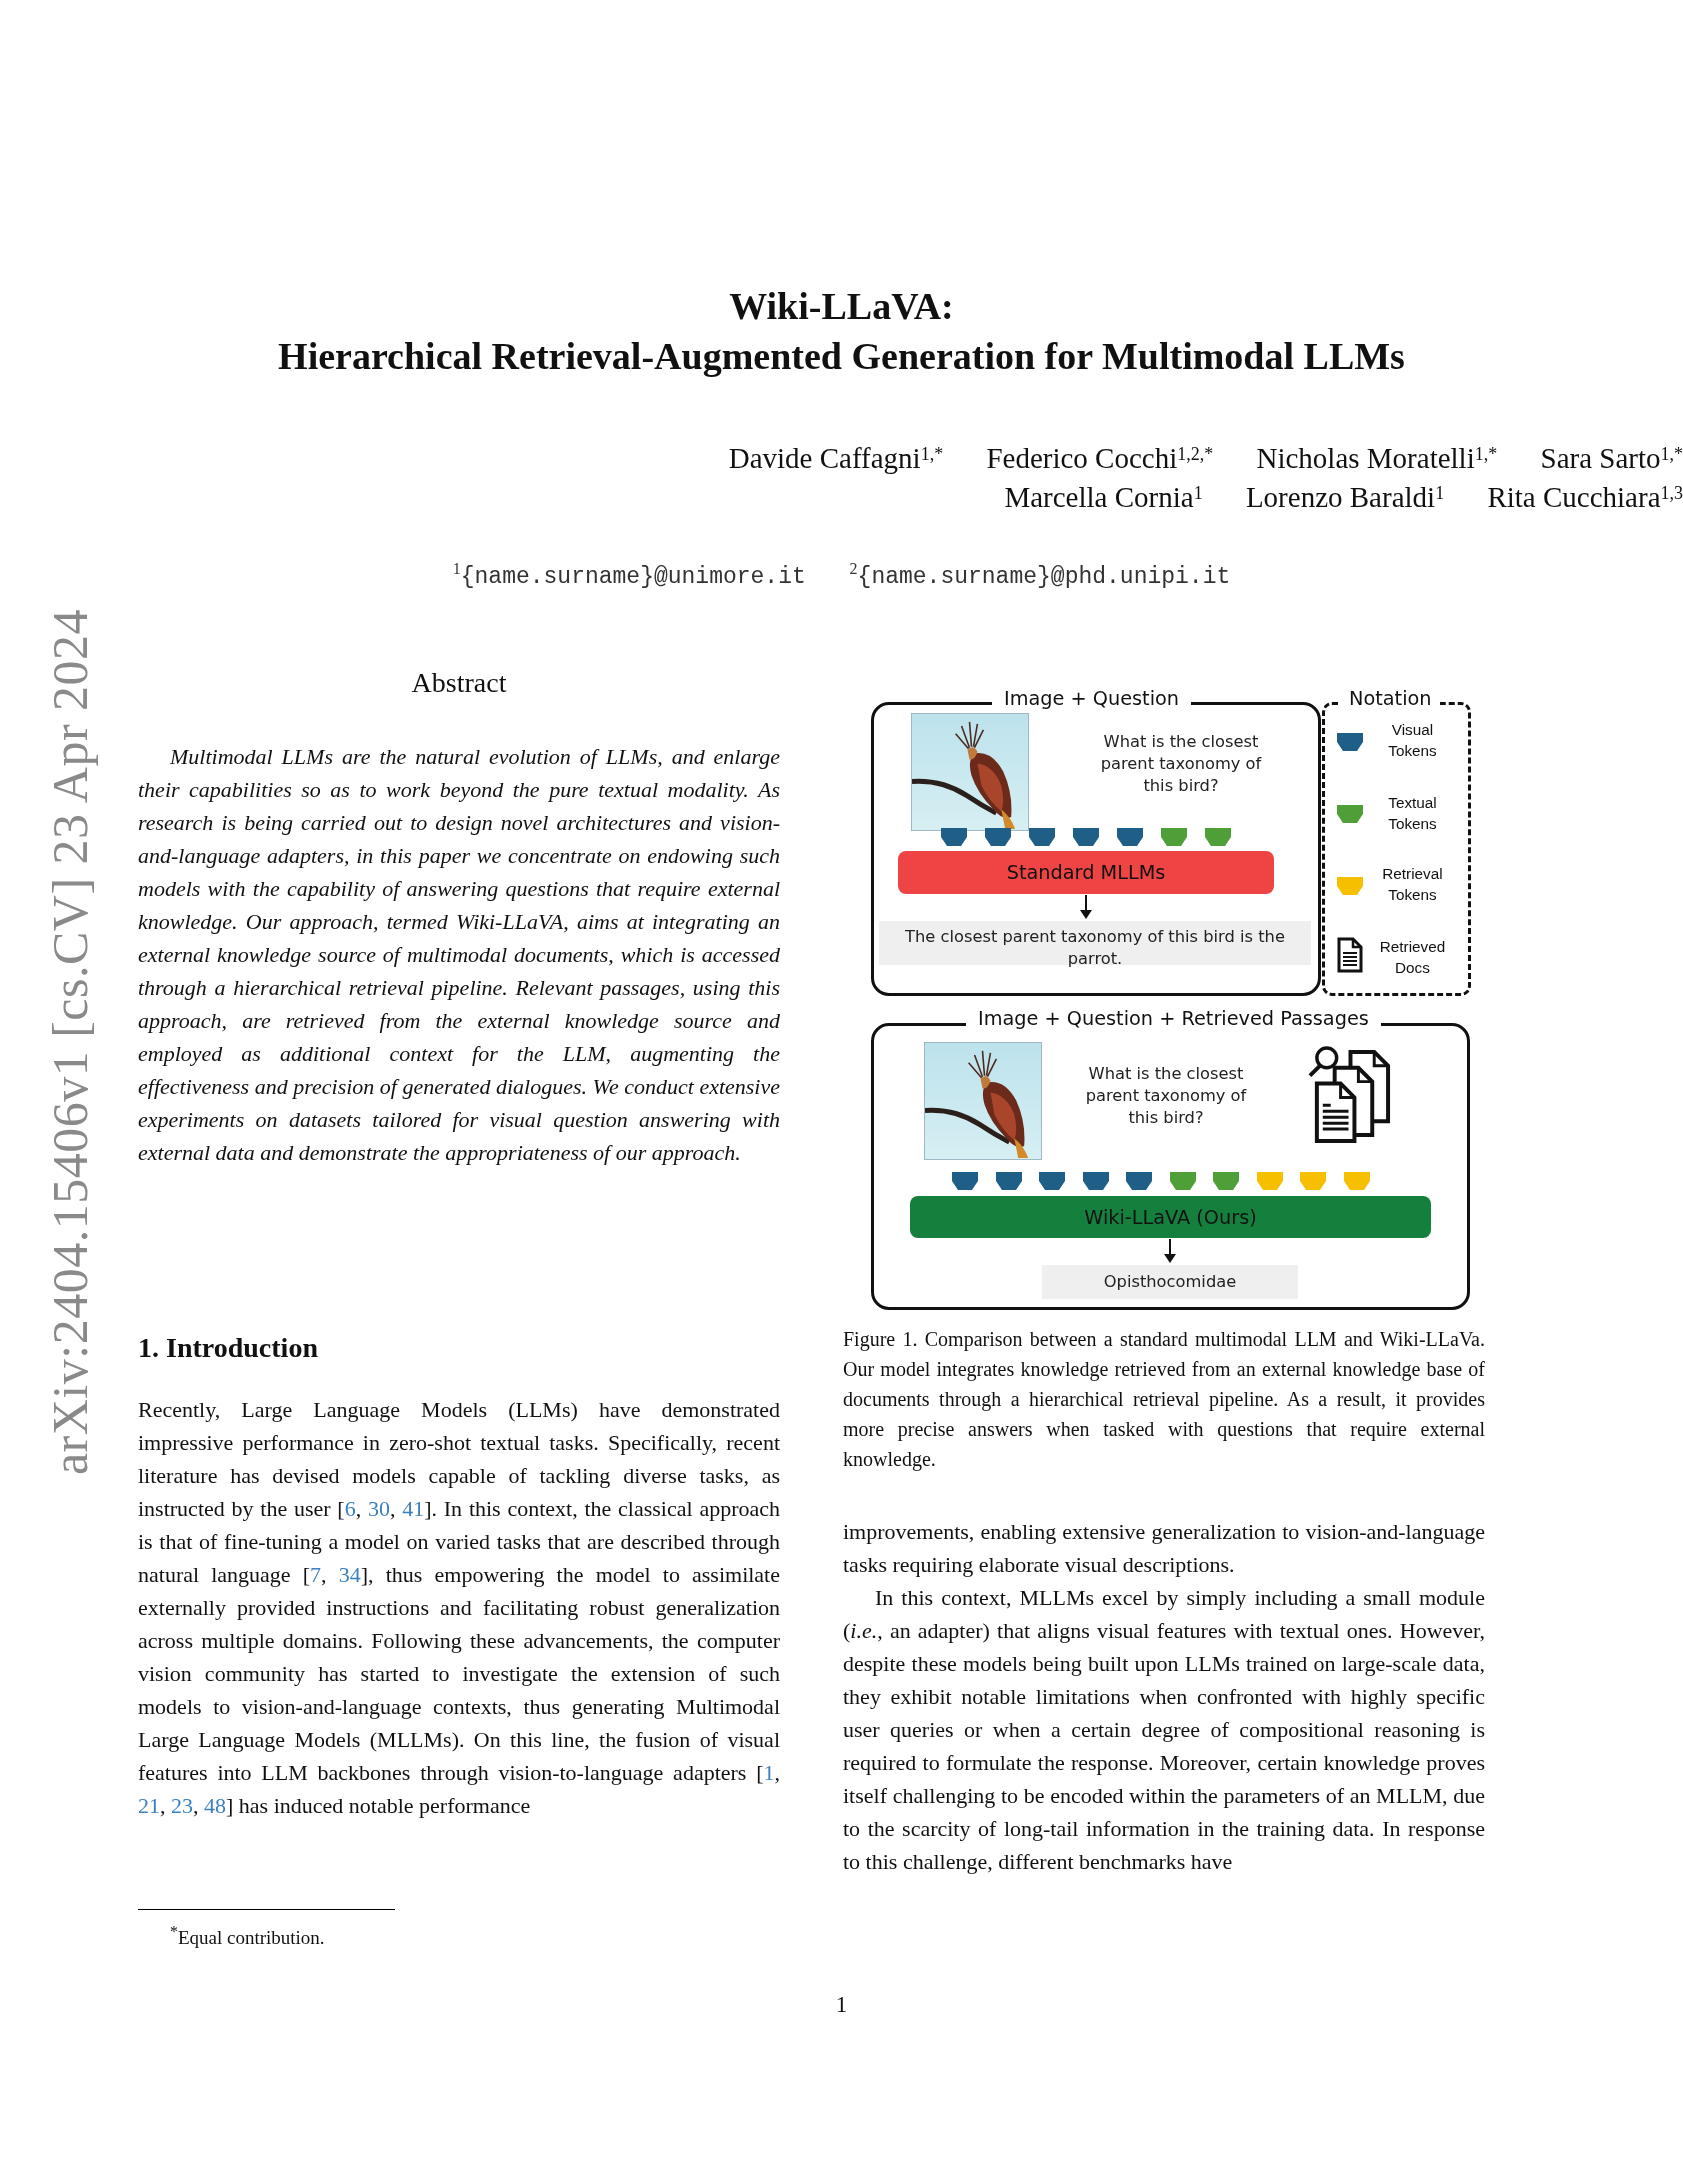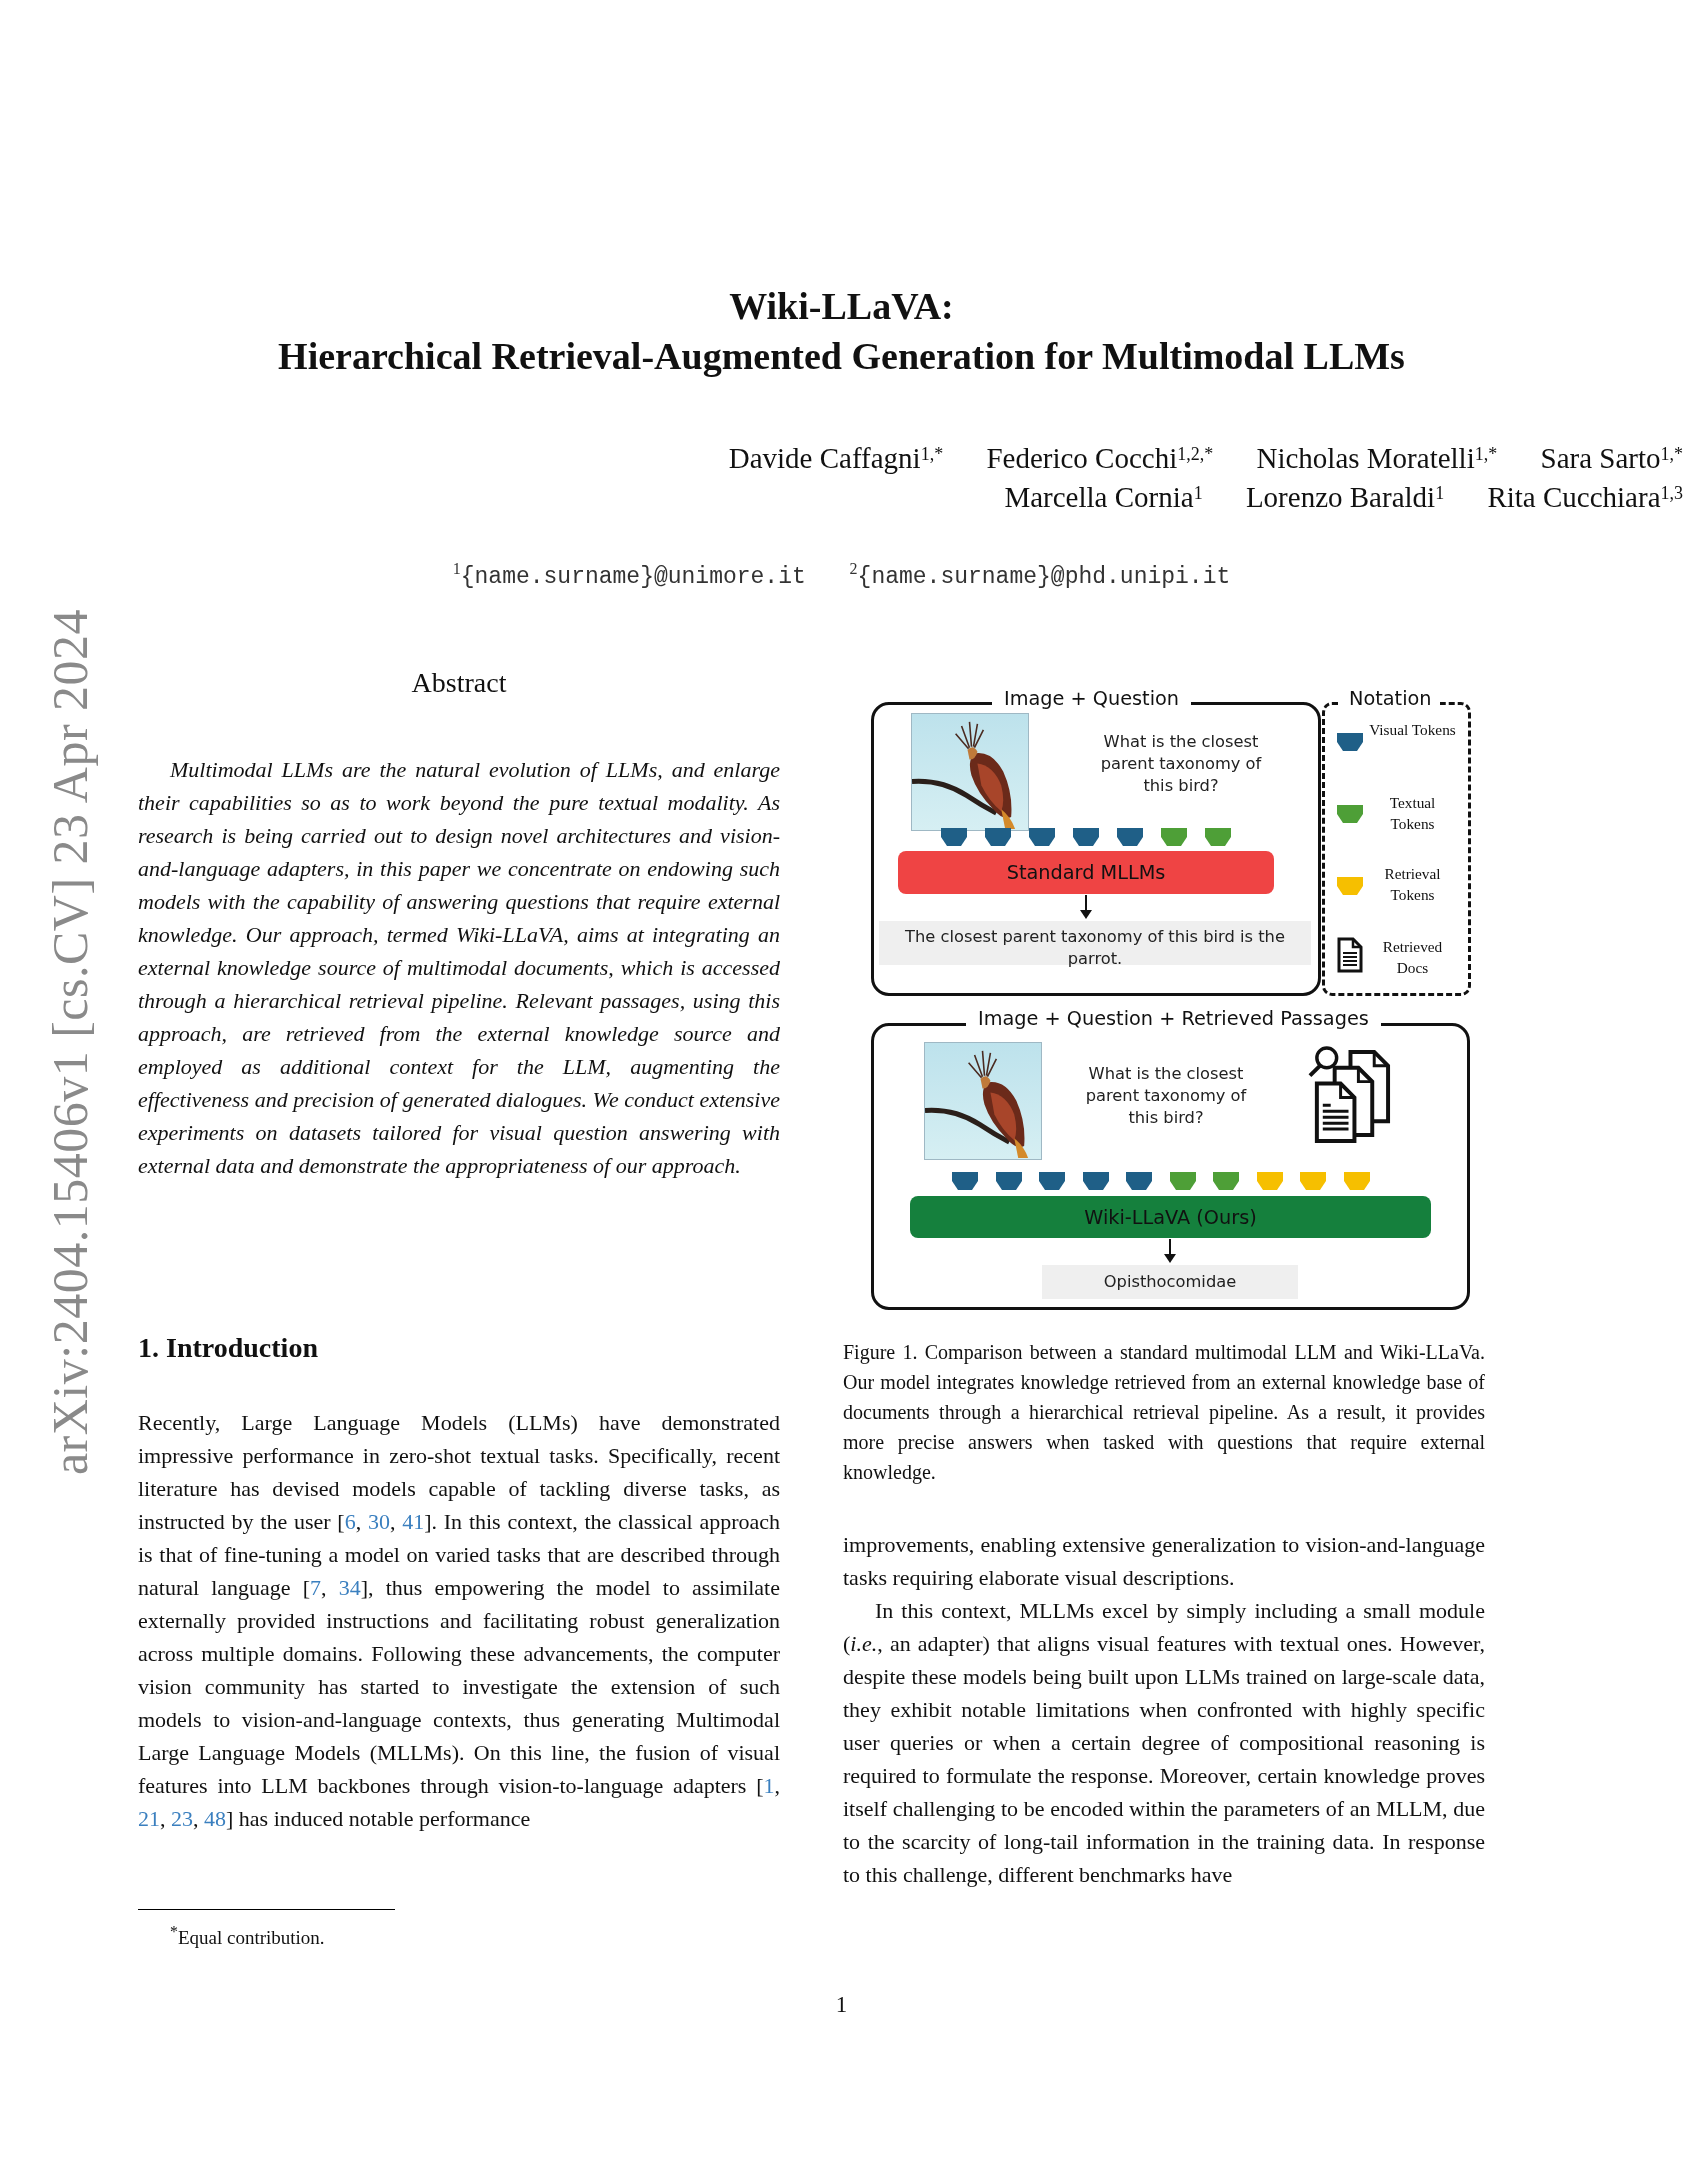--- a/index.html
+++ b/index.html
@@ -6,21 +6,21 @@
   body { width:1683px; height:2178px; position:relative; overflow:hidden; font-family:"Liberation Serif", serif; color:#111; }
   .abs { position:absolute; }
   .title { left:0; width:1683px; text-align:center; font-weight:bold; font-size:38px; line-height:50px; top:281px; }
   .authors { left:0; width:1683px; text-align:right; font-size:29px; line-height:39px; top:439px; }
   .authors sup { font-size:18px; vertical-align:top; position:relative; top:-4px; }
   .authors .gap { display:inline-block; width:36px; }
   .email { left:0; width:1683px; text-align:center; font-family:"Liberation Mono", monospace; font-size:23px; top:560px; color:#333; }
   .email sup { font-family:"Liberation Serif", serif; font-size:16px; }
   .sidebar { left:44px; top:564px; width:51px; height:955px; }
   .sidebar span { position:absolute; left:50%; top:50%; transform:translate(-50%,-50%) rotate(-90deg); white-space:nowrap; font-family:"Liberation Serif", serif; font-size:50px; color:#8a8a8a; letter-spacing:0.5px; }
-  .col { width:642px; font-size:22px; line-height:33px; text-align:justify;margin-top:13px; }
+  .col { width:642px; font-size:22px; line-height:33px; text-align:justify; }
   .col p { margin:0; }
   .left { left:138px; }
   .right { left:843px; }
   .abstract-h { left:138px; width:642px; text-align:center; font-weight:normal; font-size:28px; top:667px; }
   .abstract { top:740px; font-style:italic; }
   .abstract p { text-indent:32px; }
   .intro-h { left:138px; top:1332px; font-weight:bold; font-size:28px; }
   .intro { top:1393px; }
   .cite { color:#3a7fbf; }
   .foot-rule { left:138px; top:1909px; width:257px; height:1px; background:#000; }
@@ -33,21 +33,21 @@
   .fig-box { border:3px solid #111; border-radius:18px; box-sizing:border-box; }
   .fig-box.dashed { border-style:dashed; border-radius:10px; }
   .fig-label { background:#fff; padding:0 12px; font-family:"DejaVu Sans", sans-serif; font-size:19.3px; color:#111; white-space:nowrap; }
   .bird { border:1px solid #9fb8c4; background:linear-gradient(180deg,#bde2ec 0%,#d6eff3 100%); overflow:hidden; }
   .question { font-family:"DejaVu Sans", sans-serif; font-size:16.3px; line-height:22px; text-align:center; color:#222; }
   .token { width:26px; height:18px; }
   .bar { border-radius:8px; display:flex; align-items:center; justify-content:center; font-family:"DejaVu Sans", sans-serif; color:#111; }
   .out { background:#efefef; font-family:"DejaVu Sans", sans-serif; color:#222; text-align:center; }
   .arrow { width:2px; background:#111; }
   .arrow::after { content:""; position:absolute; left:-5px; bottom:-2px; border-left:6px solid transparent; border-right:6px solid transparent; border-top:9px solid #111; }
-  .note-lbl { font-family:Liberation Serif, serif; font-size:15.3px; line-height:21px; text-align:center; width:89px; color:#111; }
+  .note-lbl { font-family:Liberation Sans, sans-serif; font-size:15.3px; line-height:21px; text-align:center; width:89px; color:#111; }
 </style>
 </head>
 <body>
 
 <div class="abs sidebar">
   <span>arXiv:2404.15406v1  [cs.CV]  23 Apr 2024</span>
 </div>
 
 <div class="abs title">
   <div>Wiki-LLaVA:</div>

